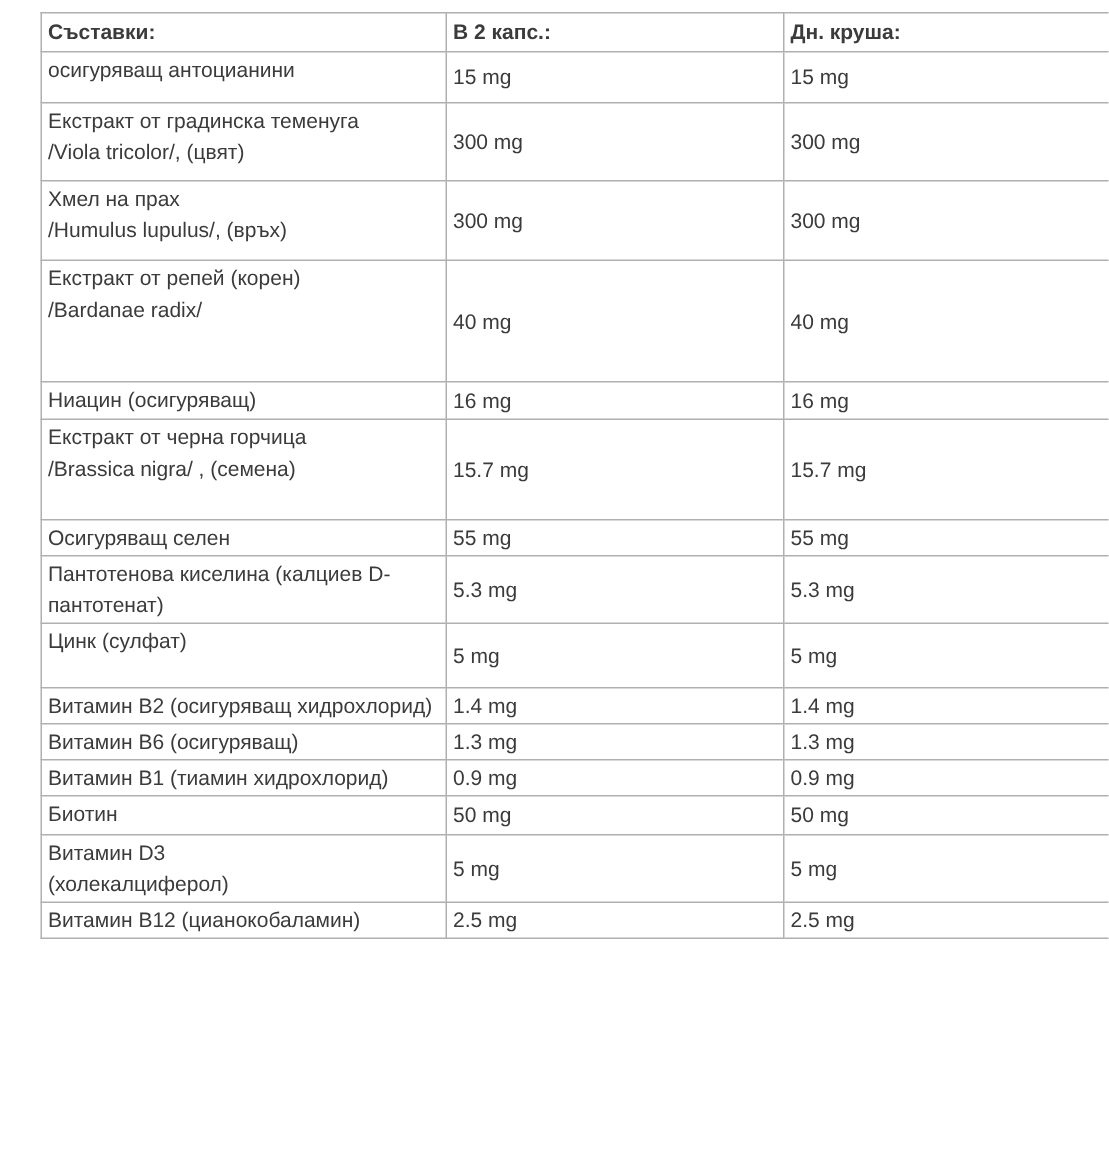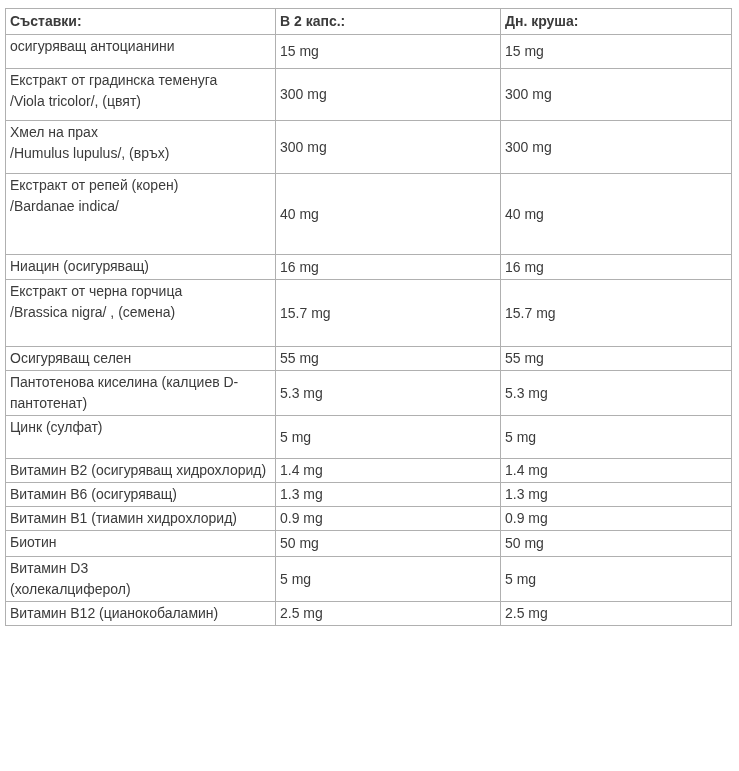--- a/index.html
+++ b/index.html
@@ -9,20 +9,21 @@
   }
   body {
     width: 739px;
     height: 771px;
     font-family: "Liberation Sans", sans-serif;
     color: var(--text, #3b3b3b);
     overflow: hidden;
   }
   .page {
     padding: 8px 0 0 5px;
+    margin-left: 22px;
   }
   table.ing-table {
     border-collapse: collapse;
     table-layout: fixed;
     width: 726px;
   }
   table.ing-table th,
   table.ing-table td {
     border: 1px solid var(--border, #b0b0b0);
     font-size: 14px;
@@ -73,21 +74,21 @@
         <td class="val">300 mg</td>
       </tr>
       <tr style="height:53px">
         <td class="ing">Хмел на прах
 /Humulus lupulus/, (връх)</td>
         <td class="val">300 mg</td>
         <td class="val">300 mg</td>
       </tr>
       <tr style="height:81px">
         <td class="ing">Екстракт от репей (корен)
-/Bardanae indica/</td>
+/Bardanae radix/</td>
         <td class="val">40 mg</td>
         <td class="val">40 mg</td>
       </tr>
       <tr style="height:25px">
         <td class="ing">Ниацин (осигуряващ)</td>
         <td class="val">16 mg</td>
         <td class="val">16 mg</td>
       </tr>
       <tr style="height:67px">
         <td class="ing">Екстракт от черна горчица

